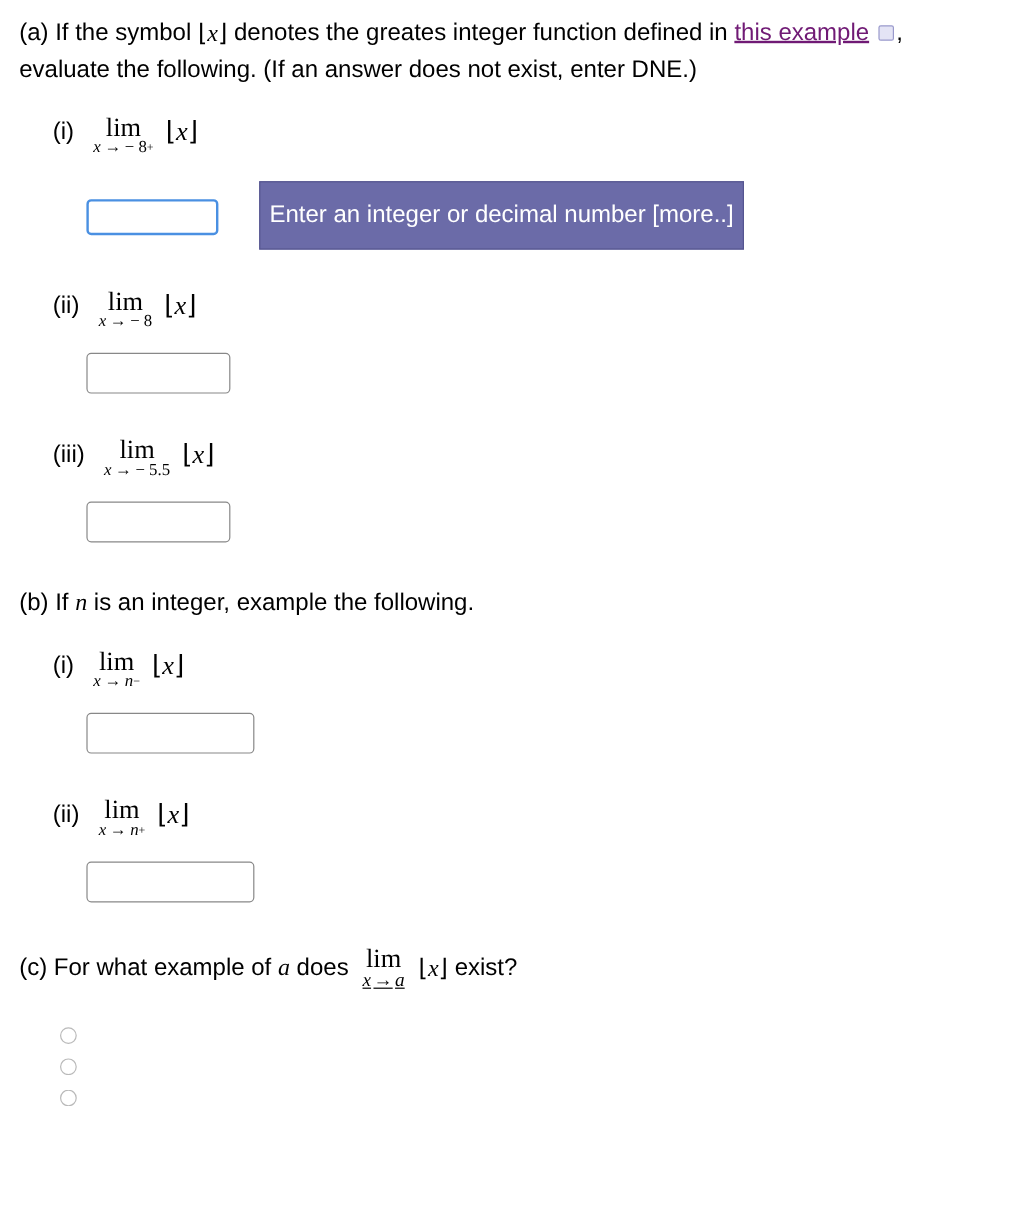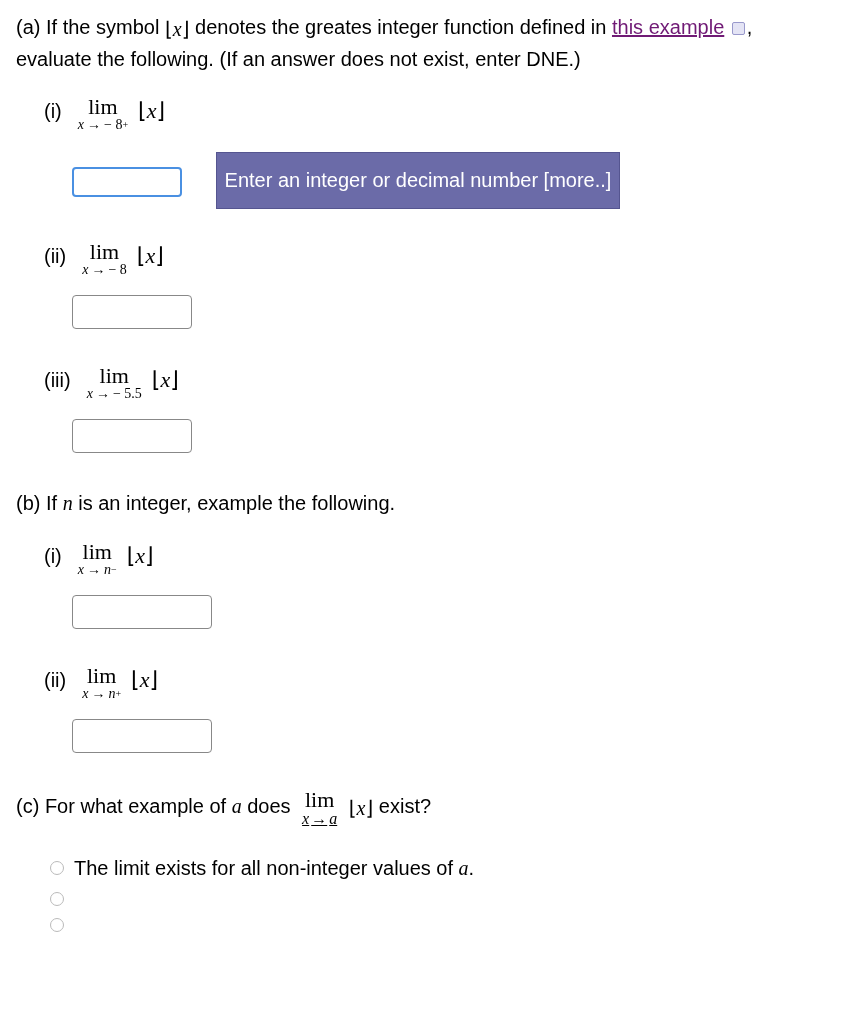--- a/index.html
+++ b/index.html
@@ -288,21 +288,20 @@
     <span class="top">lim</span>
     <span class="bot"><span>x</span><span class="arrow">→</span><span>a</span></span>
   </span>
   <span class="floor"><span class="brk">⌊</span><span>x</span><span class="brk">⌋</span></span>
   <span> exist?</span>
 </div>
 
 <div class="options">
   <label class="opt-row">
     <input type="radio" name="partc" style="">
-    <span>The limit exists for all non-integer values of <span class="mathvar">a</span>.</span>
   </label>
   <label class="opt-row">
     <input type="radio" name="partc" style="">
   </label>
   <label class="opt-row">
     <input type="radio" name="partc" style="">
   </label>
 </div>
 
 </body></html>

